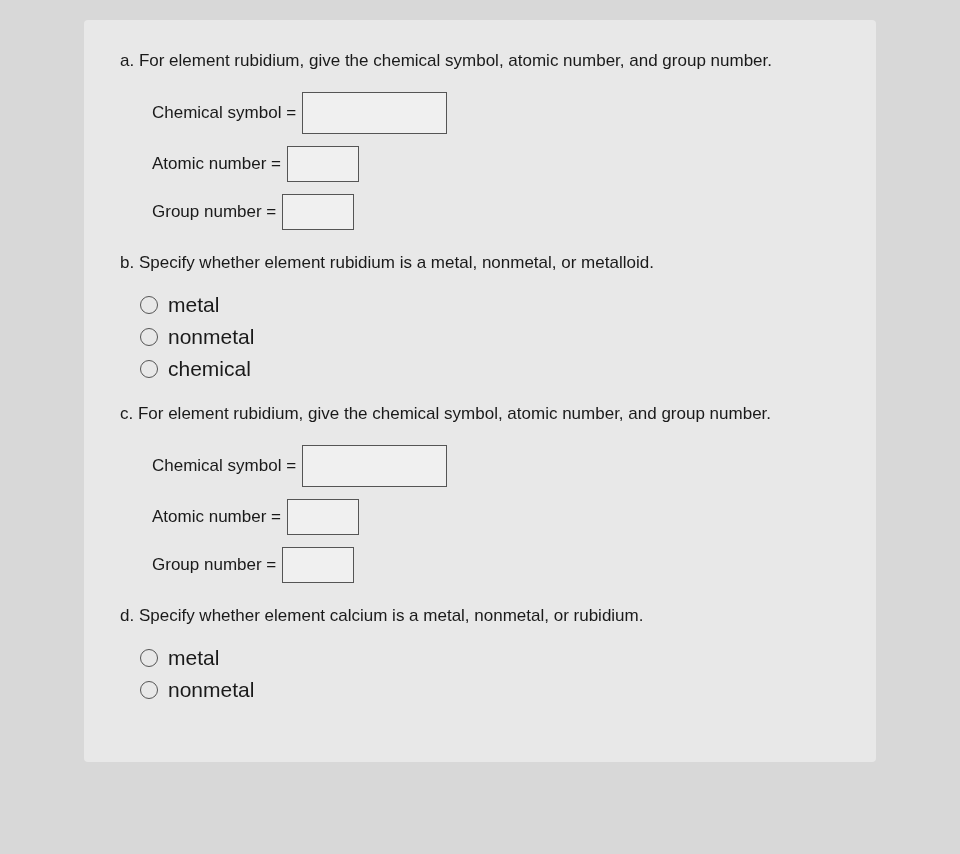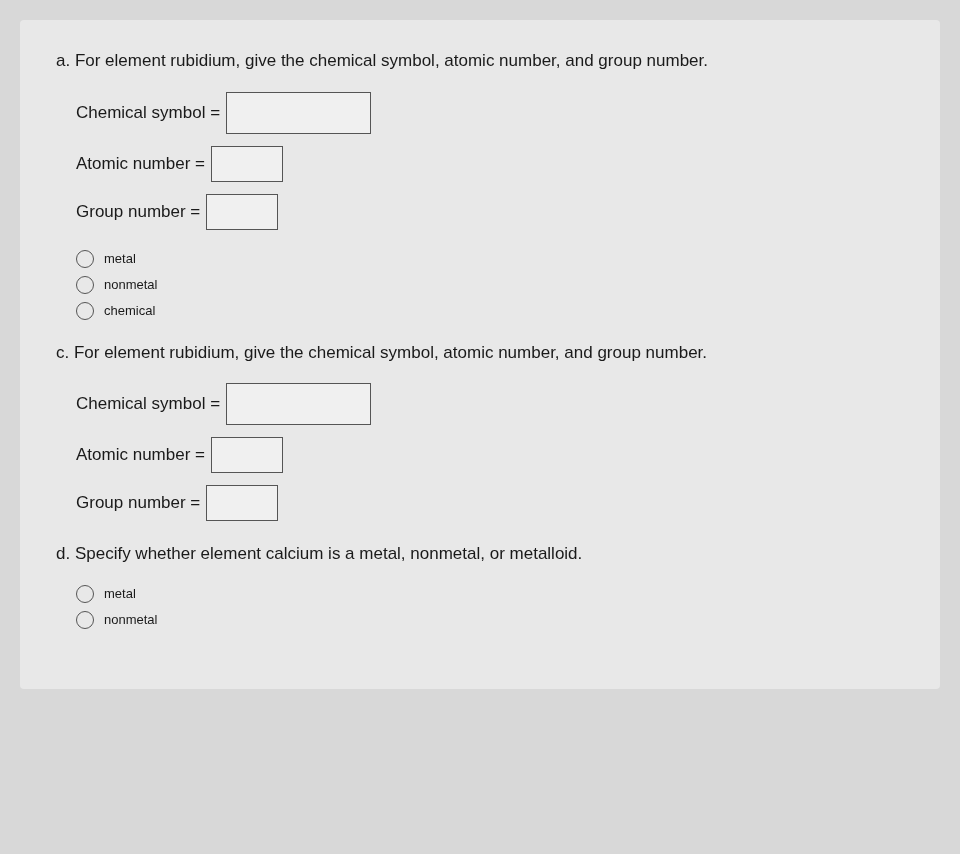--- a/index.html
+++ b/index.html
@@ -15,42 +15,42 @@
       color: #1a1a1a;
       width: 960px;
       min-height: 854px;
       display: flex;
       align-items: flex-start;
       justify-content: center;
     }
 
     .page-container {
       background-color: #e8e8e8;
-      width: 920px;
+      width: 792px;
       margin: 20px auto;
       padding: 28px 36px 36px 36px;
       border-radius: 4px;
     }
 
     .question-block {
       margin-bottom: 24px;
     }
 
     .question-text {
       font-size: 17px;
       line-height: 1.5;
       margin-bottom: 18px;
       color: #1a1a1a;
     }
 
     .input-row {
       display: flex;
       align-items: center;
       margin-bottom: 12px;
-      margin-left: 20px;
+      margin-left: 32px;
     }
 
     .input-label {
       font-size: 17px;
       color: #1a1a1a;
       margin-right: 6px;
       white-space: nowrap;
     }
 
     .input-box-large {
@@ -84,21 +84,21 @@
       width: 18px;
       height: 18px;
       border-radius: 50%;
       border: 1.5px solid #555;
       background: transparent;
       margin-right: 10px;
       flex-shrink: 0;
     }
 
     .radio-label {
-      font-size: 13px;
+      font-size: 21px;
       color: #1a1a1a;
     }
 
     .section-divider {
       margin-bottom: 20px;
     }
   </style>
 </head>
 <body>
 
@@ -117,20 +117,21 @@
       <div class="input-box-small"></div>
     </div>
 
     <div class="input-row">
       <span class="input-label">Group number =</span>
       <div class="input-box-small"></div>
     </div>
   </div>
 
   <div class="question-block section-divider">
+    <div class="question-text">b. Specify whether element rubidium is a metal, nonmetal, or metalloid.</div>
 
     <div class="radio-group">
       <div class="radio-row">
         <div class="radio-circle"></div>
         <span class="radio-label">metal</span>
       </div>
       <div class="radio-row">
         <div class="radio-circle"></div>
         <span class="radio-label">nonmetal</span>
       </div>
@@ -154,21 +155,21 @@
       <div class="input-box-small"></div>
     </div>
 
     <div class="input-row">
       <span class="input-label">Group number =</span>
       <div class="input-box-small"></div>
     </div>
   </div>
 
   <div class="question-block">
-    <div class="question-text">d. Specify whether element calcium is a metal, nonmetal, or metalloid.</div>
+    <div class="question-text">d. Specify whether element calcium is a metal, nonmetal, or rubidium.</div>
 
     <div class="radio-group">
       <div class="radio-row">
         <div class="radio-circle"></div>
         <span class="radio-label">metal</span>
       </div>
       <div class="radio-row">
         <div class="radio-circle"></div>
         <span class="radio-label">nonmetal</span>
       </div>

